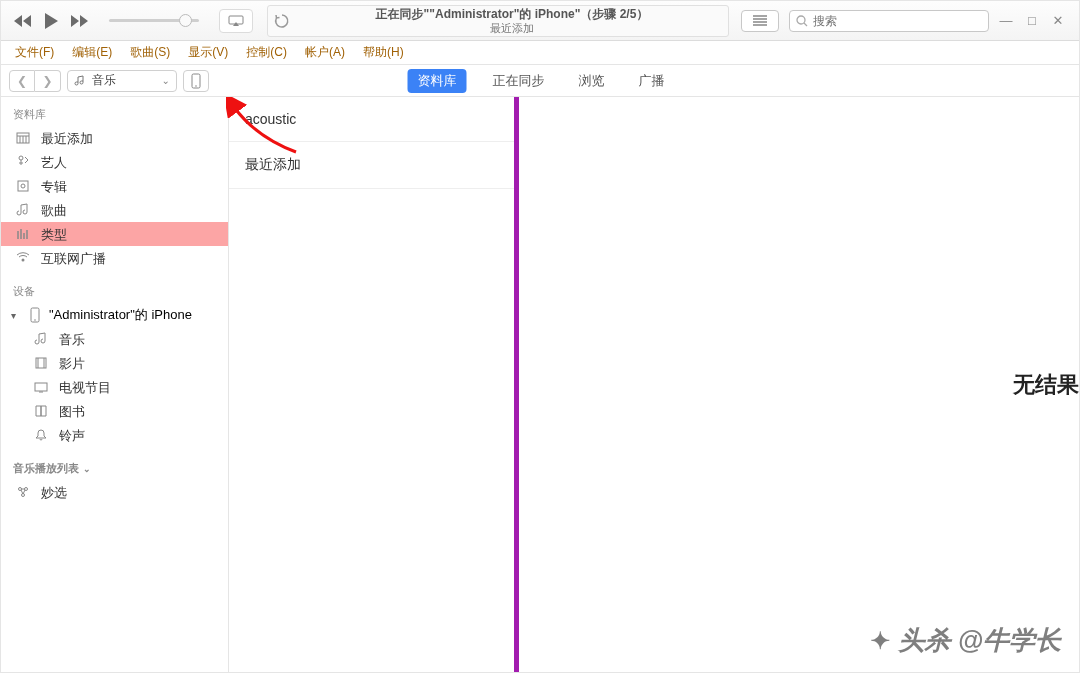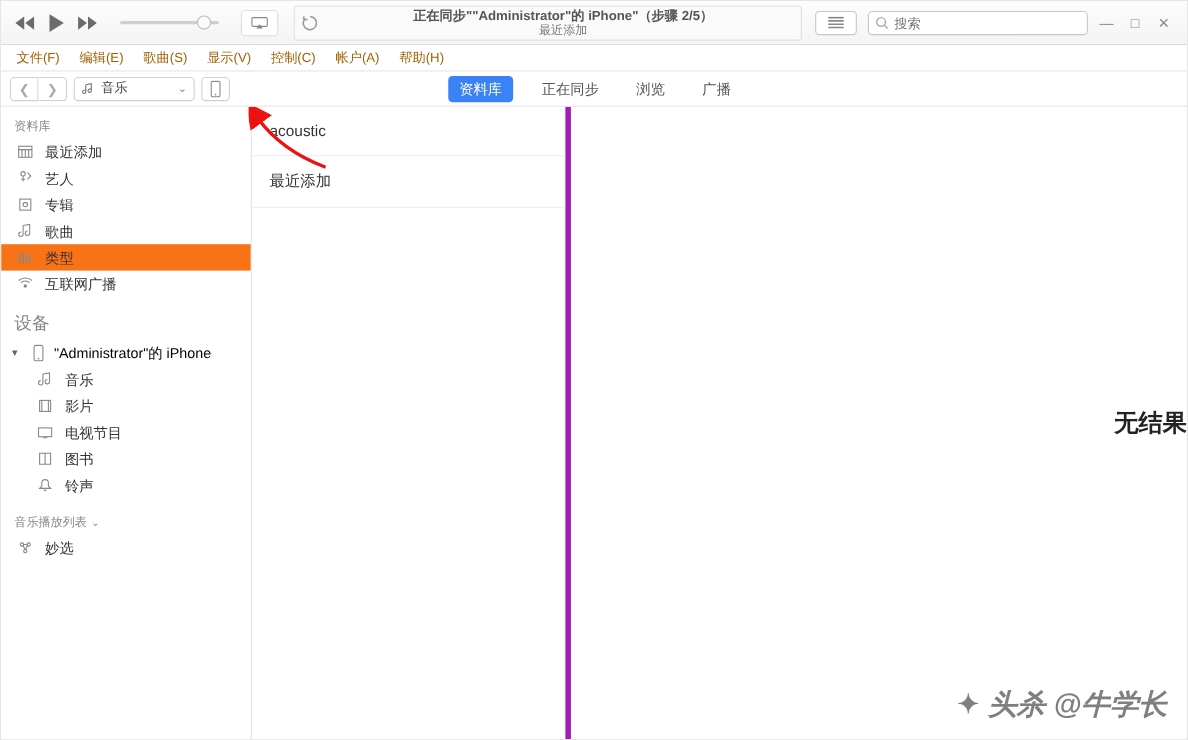--- a/index.html
+++ b/index.html
@@ -41,27 +41,27 @@
   .device-btn { margin-left:6px; width:26px; height:22px; border:1px solid #d0d0d0; background:#fff; border-radius:4px; display:flex; align-items:center; justify-content:center; color:#777;}
   .tabs { position:absolute; left:50%; transform:translateX(-50%); display:flex; gap:18px; font-size:13px; align-items:center;}
   .tab { color:#555; padding:2px 8px; border-radius:4px;}
   .tab.active { background:#3b82f6; color:#fff; padding:3px 10px;}
 
   
   .body { flex:1; display:flex; overflow:hidden; position:relative;}
   .sidebar { width:228px; border-right:1px solid #e5e5e5; background:#fff; overflow:auto; font-size:13px; }
   .sb-header { font-size:11px; color:#888; padding:10px 12px 4px 12px; }
   .sb-item { display:flex; gap:10px; padding:4px 10px 4px 14px; height:24px; color:#333;}
-  .sb-item.active { background:#f97316;}
+  .sb-item.active { background:#fca5a5;}
   .sb-icon { width:16px; display:flex; align-items:center; justify-content:center; color:#777;}
-  .sb-device-header { font-size:16px; color:#888; padding:14px 12px 4px 12px;}
+  .sb-device-header { font-size:11px; color:#888; padding:14px 12px 4px 12px;}
   .sb-device { display:flex; align-items:center; gap:6px; padding:3px 10px; font-size:13px;}
   .sb-disclosure { width:10px; color:#666; font-size:10px;}
   .sb-sub { padding-left:32px;}
-  .sb-playlist-hdr { font-size:11px; color:#888; padding:14px 12px 4px 12px; display:flex; align-items:center; gap:4px;}
+  .sb-playlist-hdr { font-size:11px; color:#888; padding:14px 12px 4px 12px; display:flex; align-items:center; gap:4px;font-weight:bold;}
 
   .mid-col { flex:0 0 290px; border-right:5px solid #a21caf; overflow:auto;}
   .mid-item { padding:14px 16px; font-size:14px; color:#333; border-bottom:1px solid #eee;}
   .right-col { flex:1; display:flex; align-items:center; justify-content:flex-end;}
   .no-results { font-size:22px; font-weight:bold; color:#222;}
 
   
   .red-arrow { position:absolute; left:225px; top:0px; pointer-events:none;}
 
   

